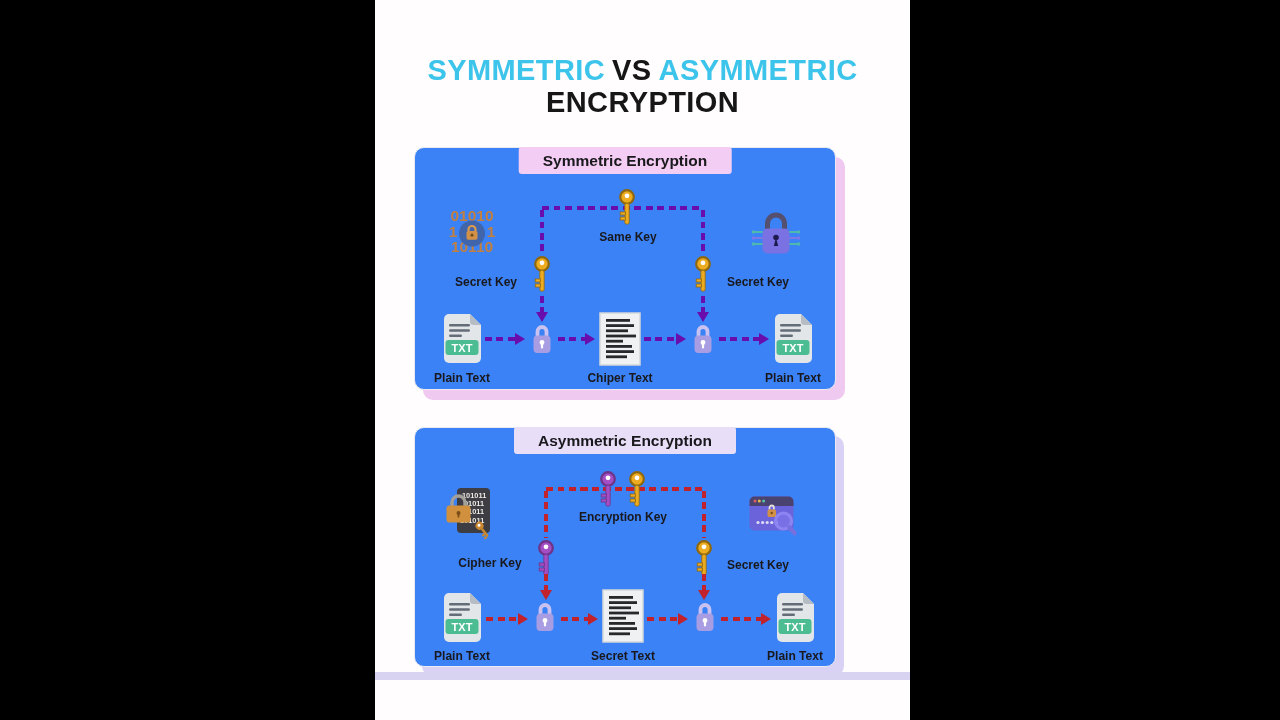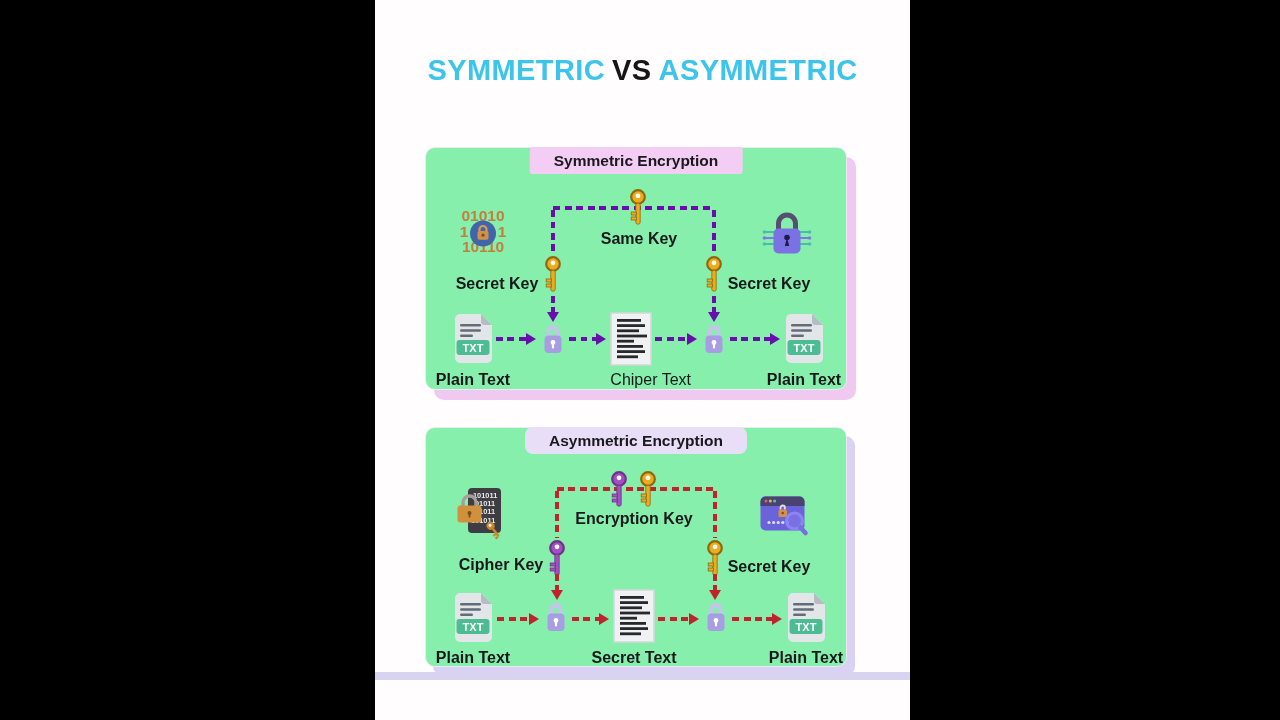--- a/index.html
+++ b/index.html
@@ -8,31 +8,31 @@
          font-family:"Liberation Sans",sans-serif;}
   .content{position:absolute;left:375px;top:0;width:535px;height:720px;background:#fffdfe;}
 
   
   .title-block{position:absolute;left:0;top:54px;width:100%;text-align:center;
                font-weight:800;font-size:29px;line-height:32px;letter-spacing:.4px;color:var(--text-dark);}
   .title-block .cyan{color:var(--accent-cyan);}
   .title-block .mid{margin:0 7px;}
 
   
-  .panel{position:absolute;left:50px;width:422px;background:#86efac;
+  .panel{position:absolute;left:39px;width:422px;background:#3b82f6;
          border:1.5px solid #eceaf0;border-radius:10px;}
   #panel-sym{top:147px;height:243px;box-shadow:9px 10px 0 0 var(--shadow-sym);}
   #panel-asym{top:427px;height:240px;box-shadow:8px 9px 0 0 var(--shadow-asym);}
   .badge{position:absolute;left:50%;transform:translateX(-50%);top:-1px;height:27px;line-height:27px;
          padding:0 24px;font-size:15.5px;font-weight:700;color:#19181c;border-radius:3px;white-space:nowrap;}
   #panel-sym .badge{background:var(--badge-sym-bg);}
-  #panel-asym .badge{background:var(--badge-asym-bg);border-radius:8px;}
-
-  .lbl{position:absolute;width:120px;text-align:center;font-size:16px;font-weight:700;color:#19181c;}
-  .lbl.heavy{font-weight:400;text-align:right;}
+  #panel-asym .badge{background:var(--badge-asym-bg);}
+
+  .lbl{position:absolute;width:120px;text-align:center;font-size:12px;font-weight:700;color:#19181c;}
+  .lbl.heavy{font-weight:700;}
 
   
   .p{--ac:var(--sym-dash);}
   .r{--ac:var(--asym-dash);}
   .dash-h{position:absolute;height:4px;
           background:repeating-linear-gradient(90deg,var(--ac) 0 7px,transparent 7px 11.5px);}
   .dash-v{position:absolute;width:4px;
           background:repeating-linear-gradient(180deg,var(--ac) 0 7px,transparent 7px 11.5px);}
   .harrow{position:absolute;height:13px;}
   .harrow .dash-h{left:0;right:9px;top:4.5px;}
@@ -58,20 +58,21 @@
   .bottom-band{position:absolute;left:0;right:0;top:672px;height:8px;background:var(--strip-band);}
 </style>
 </head>
 <body>
 
 <div class="stage">
   <div class="content">
 
     <div class="title-block">
       <div><span class="cyan">SYMMETRIC</span><span class="mid">VS</span><span class="cyan">ASYMMETRIC</span></div>
+      <div>ENCRYPTION</div>
     </div>
 
     <div class="panel p" id="panel-sym">
       <div class="badge">Symmetric Encryption</div>
 
       <svg class="icon" style="left:28px;top:57px" width="58" height="56" viewBox="0 0 58 56">
         <g fill="#c17f40" font-weight="800" font-size="15.5" text-anchor="middle">
           <text x="29" y="16">01010</text>
           <text x="10" y="31.5">1</text>
             <text x="48" y="31.5">1</text>

